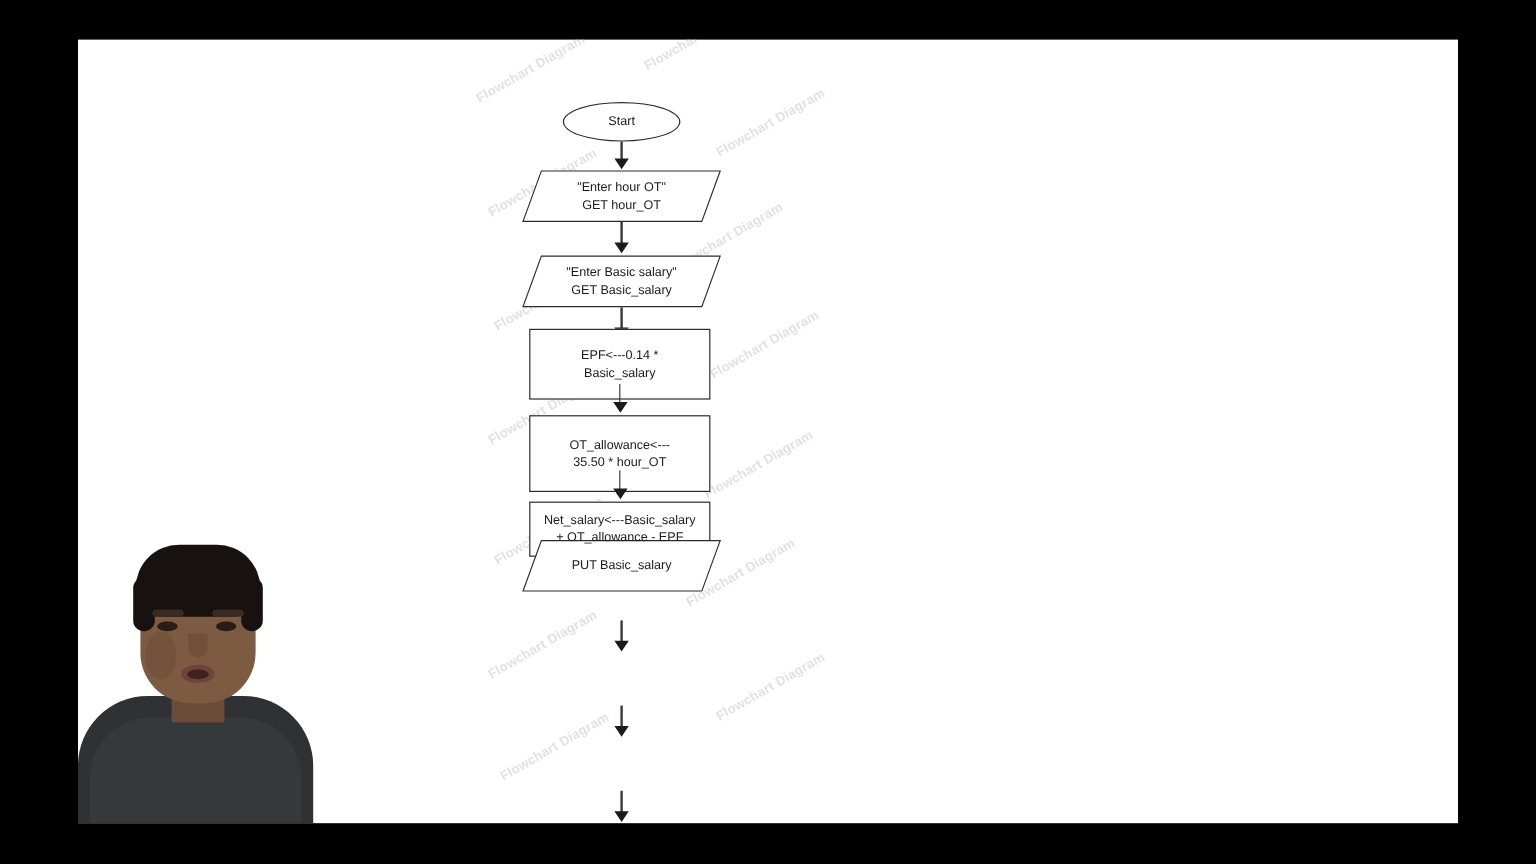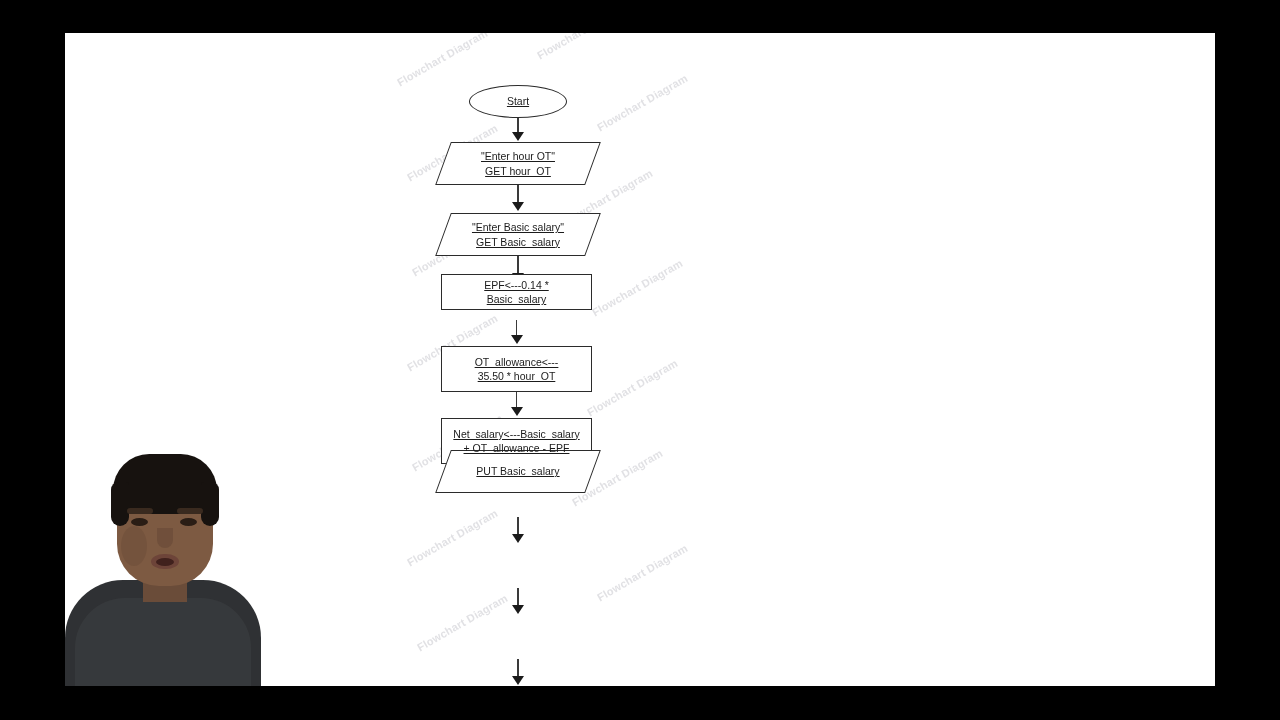--- a/index.html
+++ b/index.html
@@ -75,21 +75,20 @@
     font-family: "Liberation Sans", sans-serif;
     font-size: 10.5px;
     line-height: 1.35;
   }
 
   .node .node-label {
     position: relative;
     z-index: 2;
     padding: 0 8px;
     white-space: pre-line;
-    text-decoration: underline;
   }
 
   
   .node.terminator {
     border: 1.3px solid #2b2b2b;
     border-radius: 50%;
   }
 
   
   .node.process {
@@ -335,31 +334,31 @@
         <div class="skew-box"></div>
         <span class="node-label">"Enter Basic salary"
 GET Basic_salary</span>
       </div>
 
       <div class="connector" style="left:378px; top:223px; width:150px; height:28px;">
         <div class="conn-line" style="height:19px;"></div>
         <div class="conn-head" style="top:17px;"></div>
       </div>
 
-      <div class="node process" style="left:376px; top:241px; width:151px; height:36px;">
+      <div class="node process" style="left:376px; top:241px; width:151px; height:59px;">
         <span class="node-label">EPF&lt;---0.14 *
 Basic_salary</span>
       </div>
 
       <div class="connector" style="left:376px; top:287px; width:151px; height:26px;">
         <div class="conn-line" style="height:17px;"></div>
         <div class="conn-head" style="top:15px;"></div>
       </div>
 
-      <div class="node process" style="left:376px; top:313px; width:151px; height:46px;">
+      <div class="node process" style="left:376px; top:313px; width:151px; height:64px;">
         <span class="node-label">OT_allowance&lt;---
 35.50 * hour_OT</span>
       </div>
 
       <div class="connector" style="left:376px; top:359px; width:151px; height:26px;">
         <div class="conn-line" style="height:17px;"></div>
         <div class="conn-head" style="top:15px;"></div>
       </div>
 
       <div class="node process" style="left:376px; top:385px; width:151px; height:46px;">

